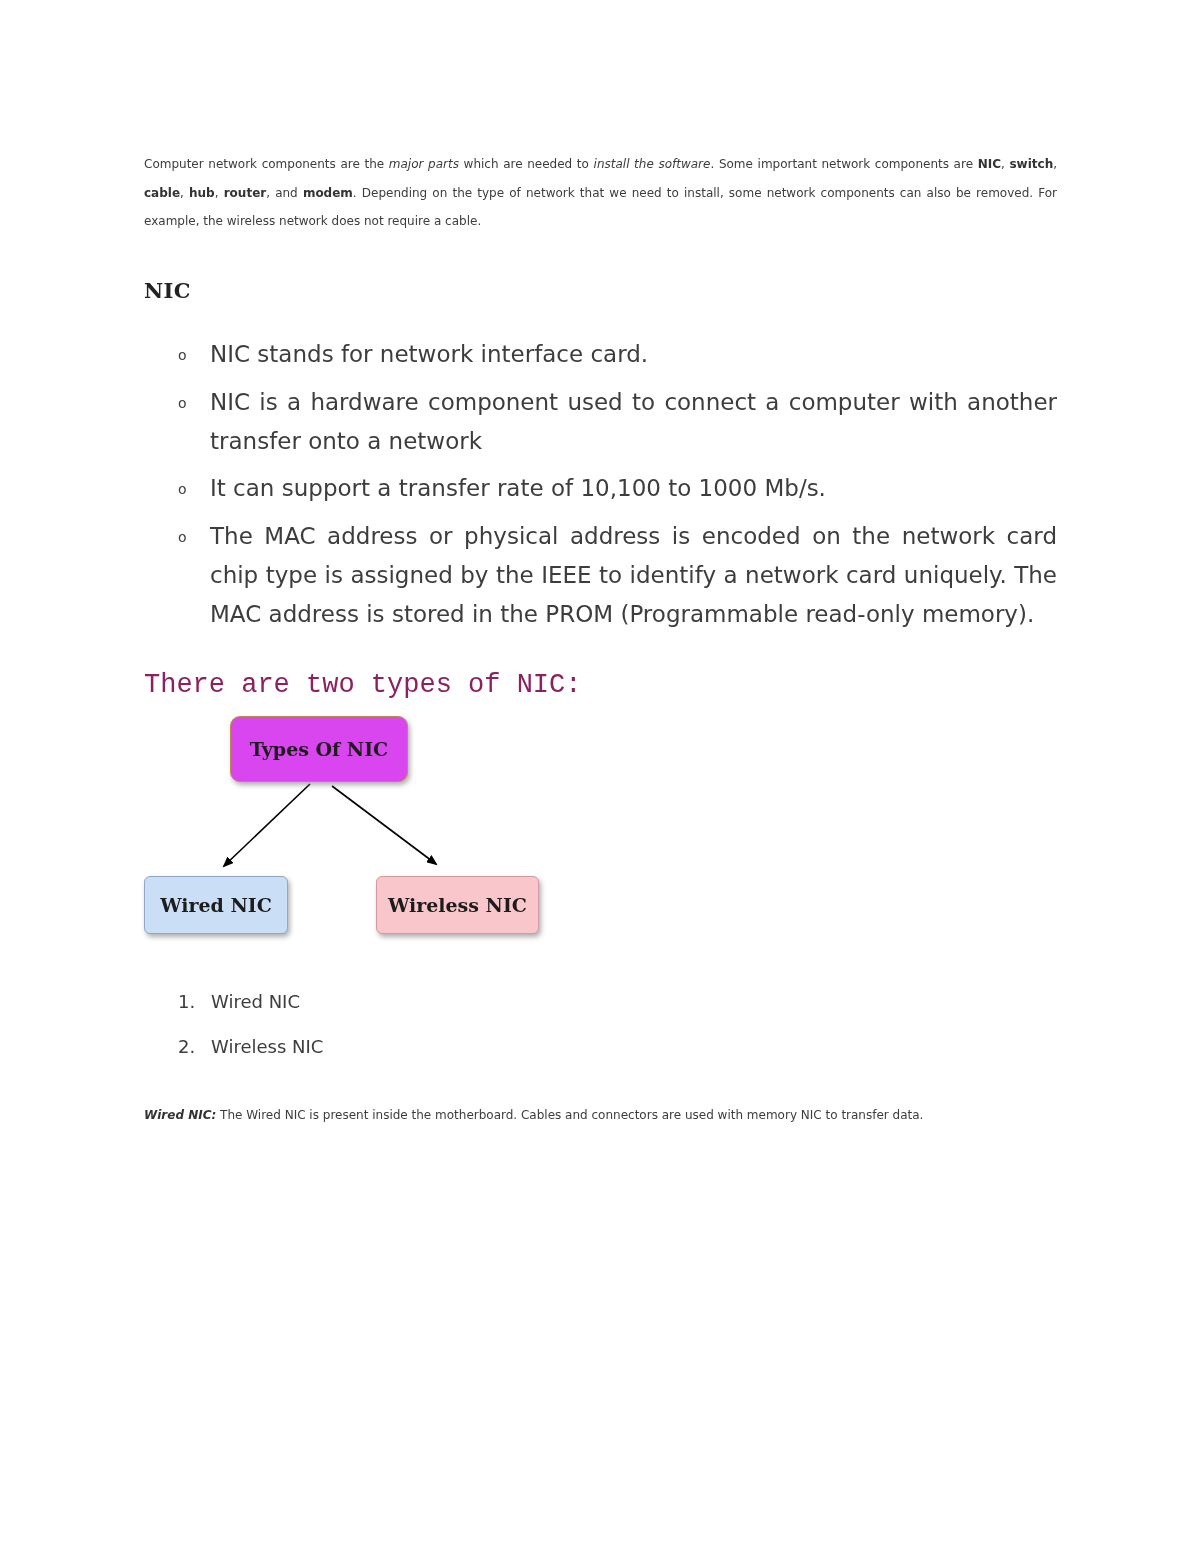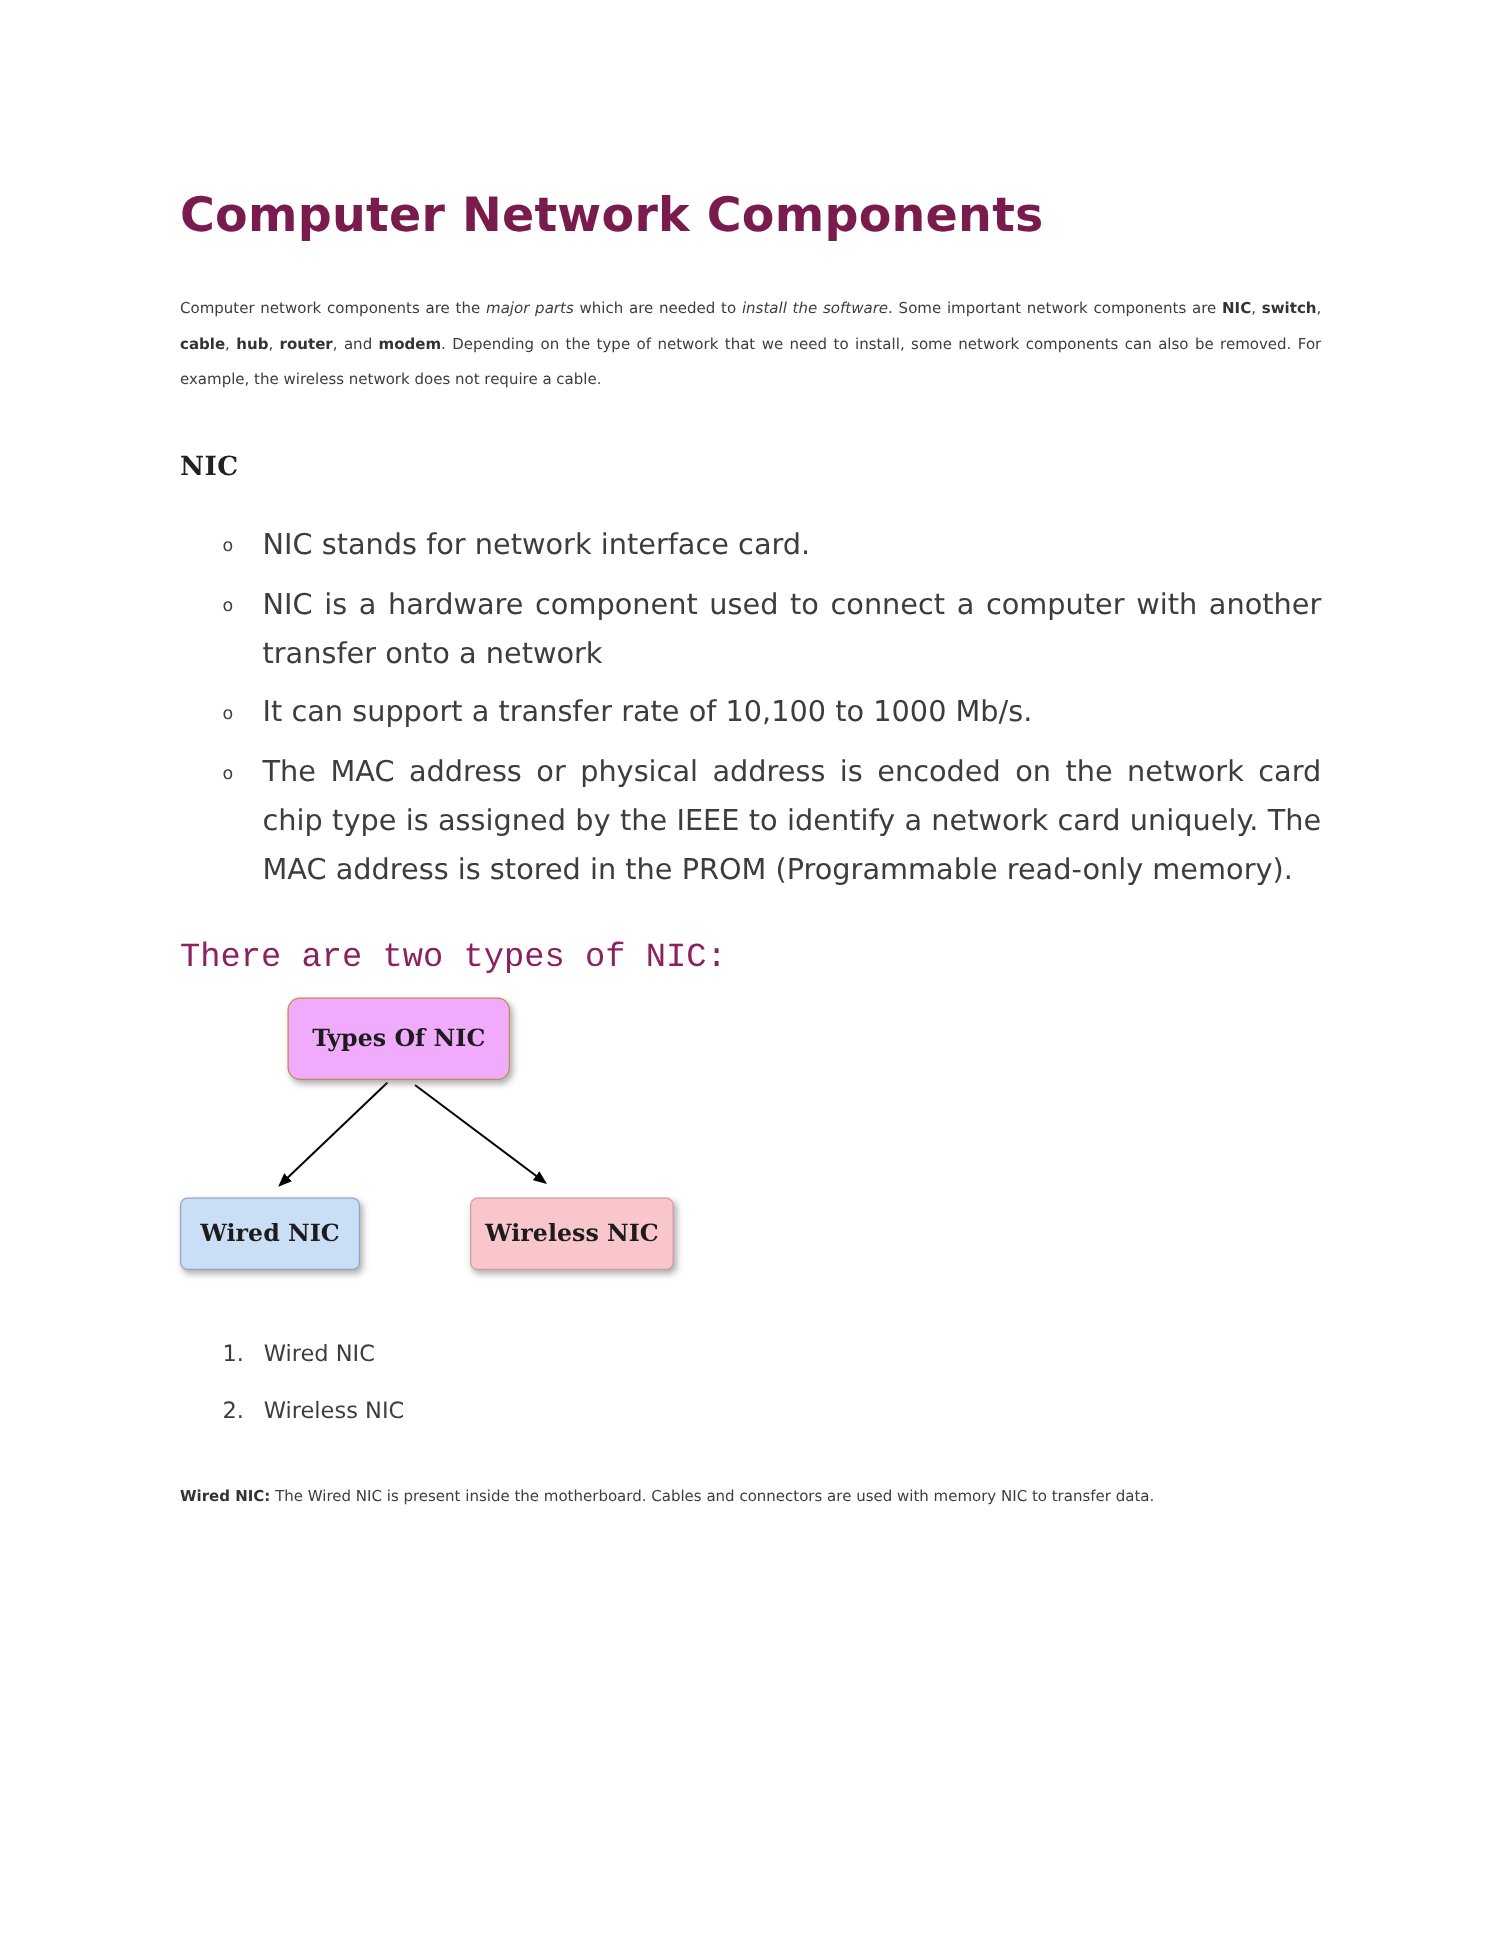--- a/index.html
+++ b/index.html
@@ -94,21 +94,21 @@
     font-family: "DejaVu Serif", serif;
     font-weight: bold;
     font-size: 19px;
     color: #1c1c1c;
     border-radius: 8px;
     box-shadow: 2px 3px 5px rgba(110,110,110,0.55);
   }
   .dbox.root {
     left: 86px; top: 0;
     width: 178px; height: 66px;
-    background: #f0abfc;
+    background: #d946ef;
     border: 1px solid #c08a4e;
     border-radius: 10px;
   }
   .dbox.wired {
     left: 0; top: 160px;
     width: 144px; height: 58px;
     background: #cadef6;
     border: 1px solid #8fa8c8;
     border-radius: 6px;
   }
@@ -127,29 +127,28 @@
     margin-bottom: 17px;
     font-size: 18px;
     line-height: 28px;
   }
   .numlist .num {
     width: 33px;
     margin-left: 34px;
     flex: 0 0 33px;
   }
 
-  .lead-para .lead-label { font-weight: bold; color: #333333; }
+  .lead-para .lead-label { font-weight: bold; color: #333333; font-style: italic; }
   .wireless-para { margin-bottom: 0; }
 </style>
 </head>
 <body>
 
 <div class="page">
 
-  <h1 class="title">Computer Network Components</h1>
 
   <p class="body-text intro"><span>Computer network components are the </span><span class="italic">major parts</span><span> which are needed to </span><span class="italic">install the software</span><span>. Some important network components are </span><span class="bold">NIC</span><span>, </span><span class="bold">switch</span><span>, </span><span class="bold">cable</span><span>, </span><span class="bold">hub</span><span>, </span><span class="bold">router</span><span>, and </span><span class="bold">modem</span><span>. Depending on the type of network that we need to install, some network components can also be removed. For example, the wireless network does not require a cable.</span></p>
 
   <h2 class="nic-heading">NIC</h2>
 
   <ul class="bullets">
     <li class="bullet">
       <span class="marker">o</span>
       <span class="bullet-text">NIC stands for network interface card.</span>
     </li>

